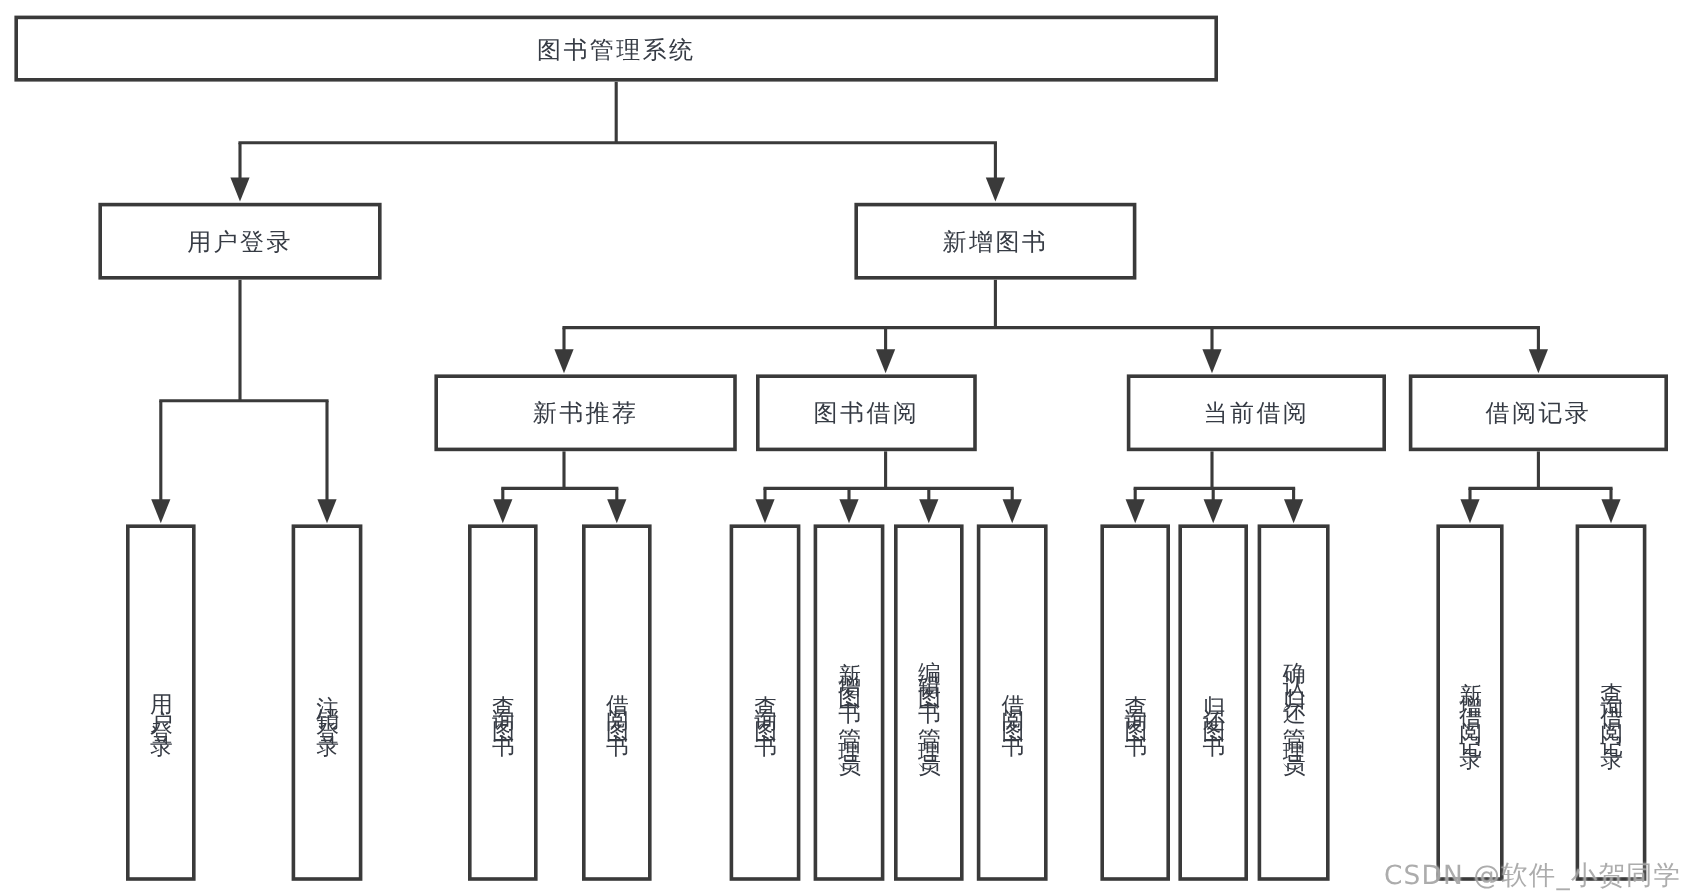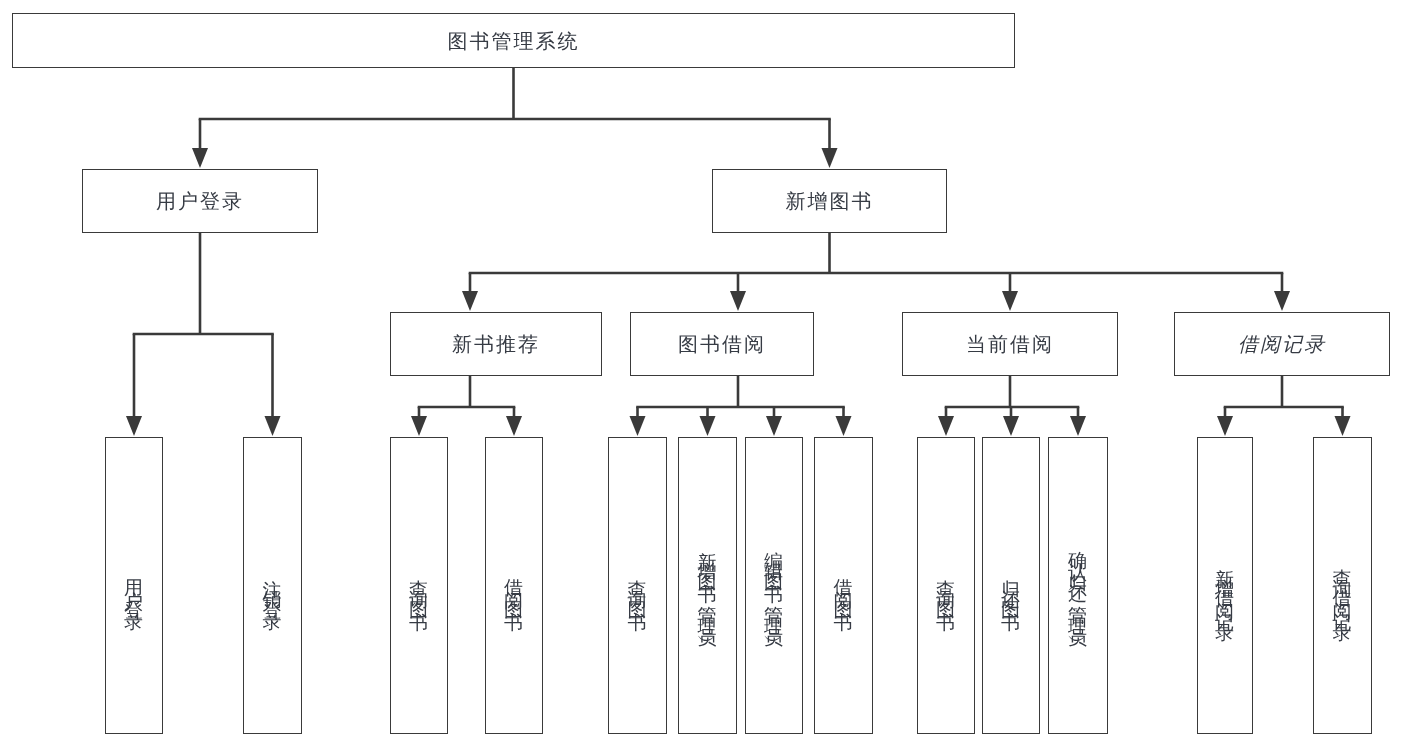--- a/index.html
+++ b/index.html
@@ -17,21 +17,21 @@
   }
   #connectors {
     position: absolute;
     left: 0; top: 0;
     width: 1405px;
     height: 747px;
   }
   .node {
     position: absolute;
     box-sizing: border-box;
-    border: 1px solid #f9a8d4;
+    border: 3px solid #f9a8d4;
     background: #ffffff;
     color: #363b44;
     display: flex;
     align-items: center;
     justify-content: center;
     text-align: center;
     font-size: 20px;
     letter-spacing: 2px;
     line-height: 1;
     white-space: nowrap;
@@ -113,31 +113,32 @@
       <line x1="1223.7" y1="407" x2="1343.8" y2="407" stroke="#3a3a3a" stroke-width="2.6"></line>
       <line x1="1225" y1="407" x2="1225" y2="418" stroke="#3a3a3a" stroke-width="2.6"></line>
       <polygon points="1217,416 1233,416 1225,436" fill="#3a3a3a"></polygon>
       <line x1="1342.5" y1="407" x2="1342.5" y2="418" stroke="#3a3a3a" stroke-width="2.6"></line>
       <polygon points="1334.5,416 1350.5,416 1342.5,436" fill="#3a3a3a"></polygon>
     </svg>
   <div id="nodes">
       <div class="node root" style="left: 12px; top: 13px; width: 1003px; height: 55px; border-color: rgb(58, 58, 58); color: rgb(54, 59, 68);">图书管理系统</div>
       <div class="node" style="left: 82px; top: 169px; width: 236px; height: 64px; border-color: rgb(58, 58, 58); color: rgb(54, 59, 68);">用户登录</div>
       <div class="node" style="left: 712px; top: 169px; width: 235px; height: 64px; border-color: rgb(58, 58, 58); color: rgb(54, 59, 68);">新增图书</div>
-      <div class="node" style="left: 362px; top: 312px; width: 212px; height: 64px; border-color: rgb(58, 58, 58); color: rgb(54, 59, 68); margin-left: 28px;">新书推荐</div>
+      <div class="node" style="left: 362px; top: 312px; width: 252px; height: 64px; border-color: rgb(58, 58, 58); color: rgb(54, 59, 68);">新书推荐</div>
       <div class="node" style="left: 630px; top: 312px; width: 184px; height: 64px; border-color: rgb(58, 58, 58); color: rgb(54, 59, 68);">图书借阅</div>
-      <div class="node" style="left: 902px; top: 312px; width: 216px; height: 64px; border-color: rgb(58, 58, 58); color: rgb(54, 59, 68); text-align: center;">当前借阅</div>
-      <div class="node" style="left: 1174px; top: 312px; width: 216px; height: 64px; border-color: rgb(58, 58, 58); color: rgb(54, 59, 68); font-style: italic;">借阅记录</div>
+      <div class="node" style="left: 939px; top: 312px; width: 216px; height: 64px; border-color: rgb(58, 58, 58); color: rgb(54, 59, 68); text-align: center;">当前借阅</div>
+      <div class="node" style="left: 1174px; top: 312px; width: 216px; height: 64px; border-color: rgb(58, 58, 58); color: rgb(54, 59, 68);">借阅记录</div>
       <div class="node vertical" style="left: 105px; top: 437px; width: 58px; height: 297px; border-color: rgb(58, 58, 58); color: rgb(54, 59, 68);">用户登录</div>
       <div class="node vertical" style="left: 243px; top: 437px; width: 59px; height: 297px; border-color: rgb(58, 58, 58); color: rgb(54, 59, 68);">注销登录</div>
       <div class="node vertical" style="left: 390px; top: 437px; width: 58px; height: 297px; border-color: rgb(58, 58, 58); color: rgb(54, 59, 68);">查询图书</div>
       <div class="node vertical" style="left: 485px; top: 437px; width: 58px; height: 297px; border-color: rgb(58, 58, 58); color: rgb(54, 59, 68);">借阅图书</div>
       <div class="node vertical" style="left: 608px; top: 437px; width: 59px; height: 297px; border-color: rgb(58, 58, 58); color: rgb(54, 59, 68);">查询图书</div>
       <div class="node vertical" style="left: 678px; top: 437px; width: 59px; height: 297px; border-color: rgb(58, 58, 58); color: rgb(54, 59, 68);">新增图书（管理员）</div>
       <div class="node vertical" style="left: 745px; top: 437px; width: 58px; height: 297px; border-color: rgb(58, 58, 58); color: rgb(54, 59, 68);">编辑图书（管理员）</div>
       <div class="node vertical" style="left: 814px; top: 437px; width: 59px; height: 297px; border-color: rgb(58, 58, 58); color: rgb(54, 59, 68);">借阅图书</div>
       <div class="node vertical" style="left: 917px; top: 437px; width: 58px; height: 297px; border-color: rgb(58, 58, 58); color: rgb(54, 59, 68);">查询图书</div>
       <div class="node vertical" style="left: 982px; top: 437px; width: 58px; height: 297px; border-color: rgb(58, 58, 58); color: rgb(54, 59, 68);">归还图书</div>
       <div class="node vertical" style="left: 1048px; top: 437px; width: 60px; height: 297px; border-color: rgb(58, 58, 58); color: rgb(54, 59, 68);">确认归还（管理员）</div>
       <div class="node vertical" style="left: 1197px; top: 437px; width: 56px; height: 297px; border-color: rgb(58, 58, 58); color: rgb(54, 59, 68);">新增借阅记录</div>
       <div class="node vertical" style="left: 1313px; top: 437px; width: 59px; height: 297px; border-color: rgb(58, 58, 58); color: rgb(54, 59, 68);">查询借阅记录</div>
     </div>
+  <div class="watermark">CSDN @软件_小贺同学</div>
 </div>
 
 </body></html>

